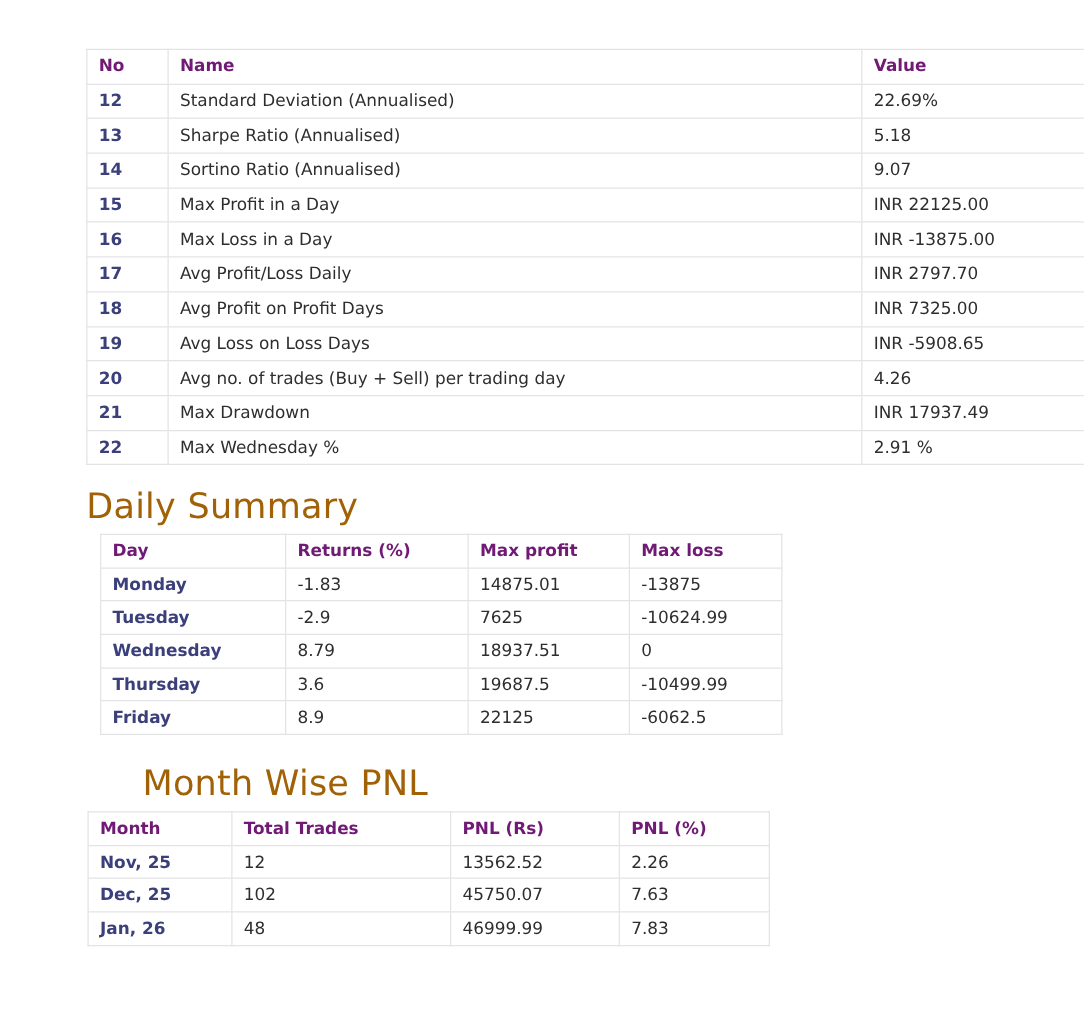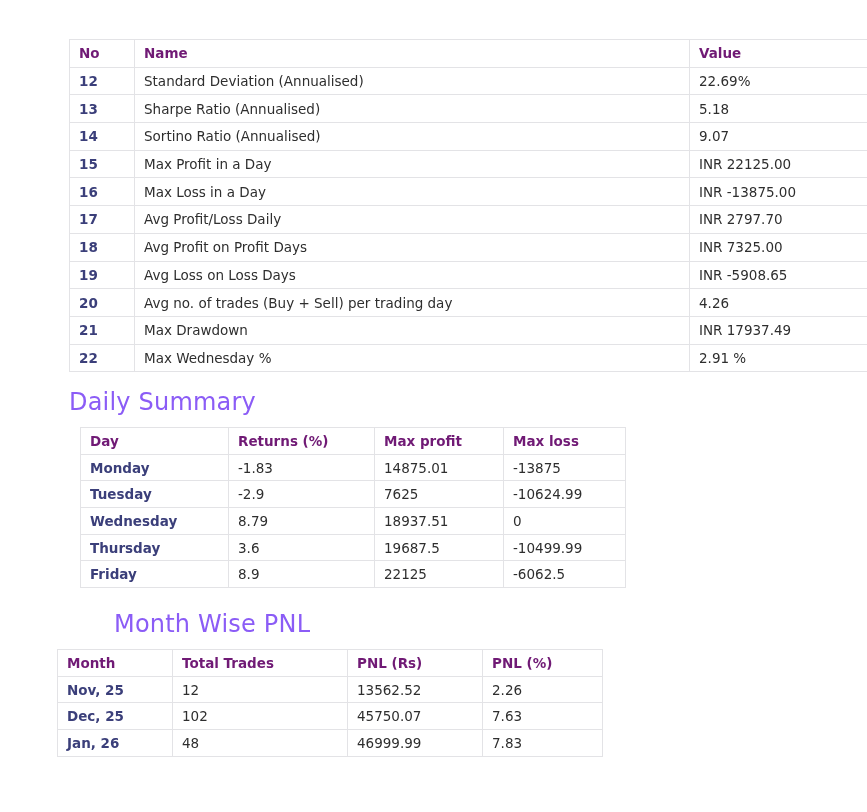--- a/index.html
+++ b/index.html
@@ -18,28 +18,28 @@
       height: 26.7px;
       box-sizing: border-box;
     }
     th { color: #701a75; font-weight: bold; }
     td.key { color: #3b3f7a; font-weight: bold; }
     td { color: #2e2e2e; font-weight: normal; }
     #stats-table { left: 69px; top: 39px; width: 820px; }
     #stats-table td, #stats-table th { height: 27.7px; }
     .section-title {
       position: absolute; left: 69px; margin: 0;
-      font-size: 24px; font-weight: normal; color: #8b5cf6;
+      font-size: 28px; font-weight: normal; color: #a16207;
       font-family: "DejaVu Sans", sans-serif;
       letter-spacing: 0.2px;
     }
     #daily-title { top: 388px; }
     #daily-table { left: 80px; top: 427px; width: 545px; }
     #month-title { top: 610px; margin-left: 45px; }
-    #month-table { left: 57px; top: 649px; width: 545px; }
+    #month-table { left: 70px; top: 649px; width: 545px; }
   </style>
 </head>
 <body>
 
 <table id="stats-table">
   <colgroup>
       <col style="width:65px">
       <col style="width:555px">
       <col style="width:200px">
     </colgroup>

